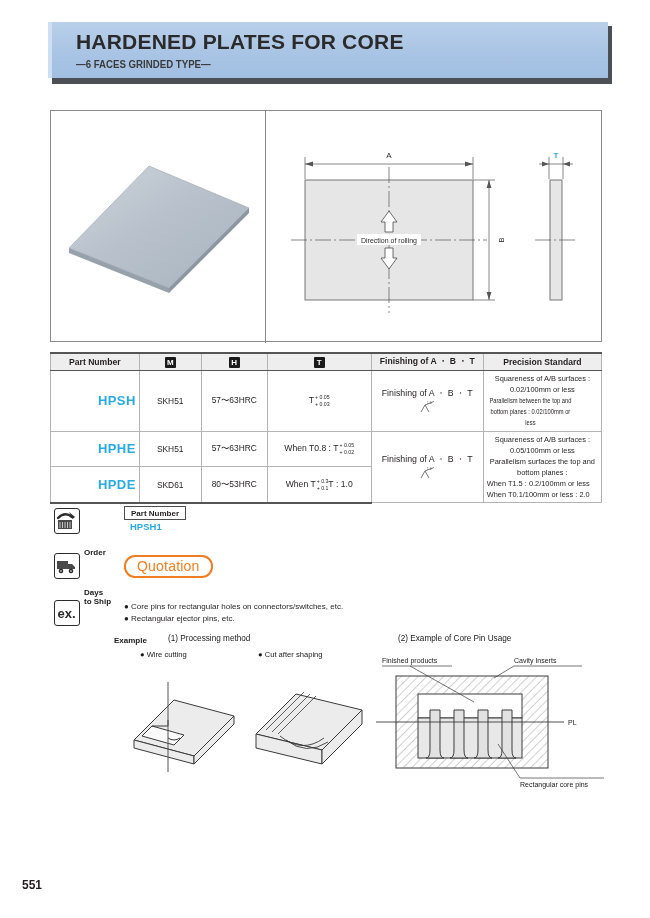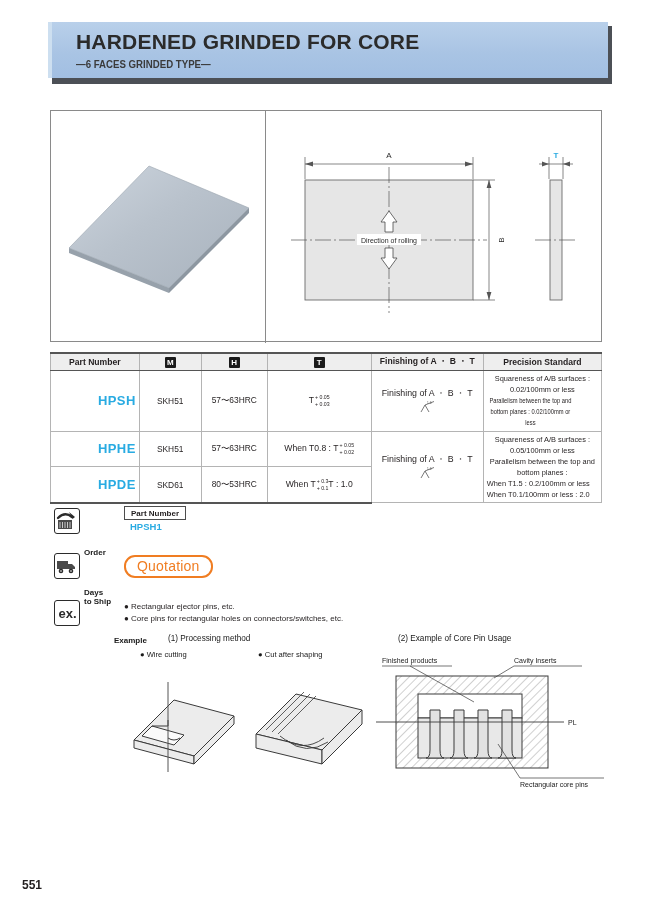--- a/index.html
+++ b/index.html
@@ -141,21 +141,21 @@
     position: absolute; left: 22px; top: 878px;
     font-size: 12px; font-weight: bold; color: #231f20;
   }
 </style>
 </head>
 <body>
 
 <div class="header-shadow"></div>
 <div class="header-shadow-side"></div>
 <div class="header-band"></div>
-<div class="header-title">HARDENED GRINDED FOR CORE</div>
+<div class="header-title">HARDENED PLATES FOR CORE</div>
 <div class="header-sub">—6 FACES GRINDED TYPE—</div>
 
 <div class="fig-panel">
   <div class="fig-divider"></div>
 
   <svg class="plate-photo" width="196" height="140" viewBox="0 0 196 140">
     <defs>
       <linearGradient id="pg" x1="0" y1="0" x2="1" y2="1">
         <stop offset="0%" stop-color="#cdd5de"></stop>
         <stop offset="45%" stop-color="#b9c2cc"></stop>
@@ -273,21 +273,21 @@
       </td>
       <td class="fin-cell" rowspan="2">
         <span>Finishing of A ・ B ・ T</span><span class="rough"><svg width="16" height="12" viewBox="0 0 16 12">
               <path d="M1 11 L5 4 L9 11" fill="none" stroke="#555" stroke-width="0.8"></path>
               <line x1="5" y1="4" x2="14" y2="0.5" stroke="#555" stroke-width="0.8"></line>
               <text x="7" y="3.4" font-size="3.2" fill="#555" font-family="Liberation Sans, sans-serif">1.6</text>
             </svg></span>
       </td>
       <td class="prec" rowspan="2">
         <div>Squareness of A/B surfaces : 0.05/100mm or less</div>
-        <div>Parallelism between the top and bottom planes :</div>
+        <div>Parallelism surfaces the top and bottom planes :</div>
         <div class="ind">When T⁦1.5 :  0.2/100mm or less</div>
         <div class="ind">When T⁧2.0 :  0.1/100mm or less</div>
       </td>
     </tr>
 
     <tr class="last">
       <td>
         <span class="pn">HPDE</span>
       </td>
       <td>SKD61</td>
@@ -331,29 +331,29 @@
     <circle cx="6" cy="17" r="0.8" fill="#fff"></circle>
     <circle cx="16" cy="17" r="0.8" fill="#fff"></circle>
   </svg>
 </div>
 <div class="row-label" style="left:84px; top:562px;">
   <span>Days</span><br>
   <span>to Ship</span>
 </div>
 <div class="quotation">Quotation</div>
 
-<div class="icon-box" style="left:54px; top:600px;text-align:center;">
+<div class="icon-box" style="left:54px; top:600px;">
   <svg width="23" height="23" viewBox="0 0 23 23">
     <text x="11.5" y="17" font-family="Liberation Sans, sans-serif" font-size="13" font-weight="bold" text-anchor="middle" fill="#2b2b2b">ex.</text>
   </svg>
 </div>
 <div class="row-label" style="left:84px; top:610px;padding-left:30px;">Example</div>
 <div class="ex-bullets">
+  <div>● Core pins for rectangular holes on connectors/switches, etc.</div>
   <div>● Rectangular ejector pins, etc.</div>
-  <div>● Core pins for rectangular holes on connectors/switches, etc.</div>
 </div>
 
 <div class="sub-head" style="left:120px; top:634px;padding-left:48px;">(1) Processing method</div>
 <div class="fig-cap" style="left:140px; top:650px;">● Wire cutting</div>
 <div class="fig-cap" style="left:258px; top:650px;">● Cut after shaping</div>
 <div class="sub-head" style="left:398px; top:634px;">(2) Example of Core Pin Usage</div>
 
 <svg style="position:absolute; left:122px; top:668px;" width="120" height="120" viewBox="0 0 120 120">
   <g stroke="#3a3a3a" stroke-width="1" fill="#ececec" stroke-linejoin="round">
     <polygon points="12,72 52,32 112,48 72,88"></polygon>

